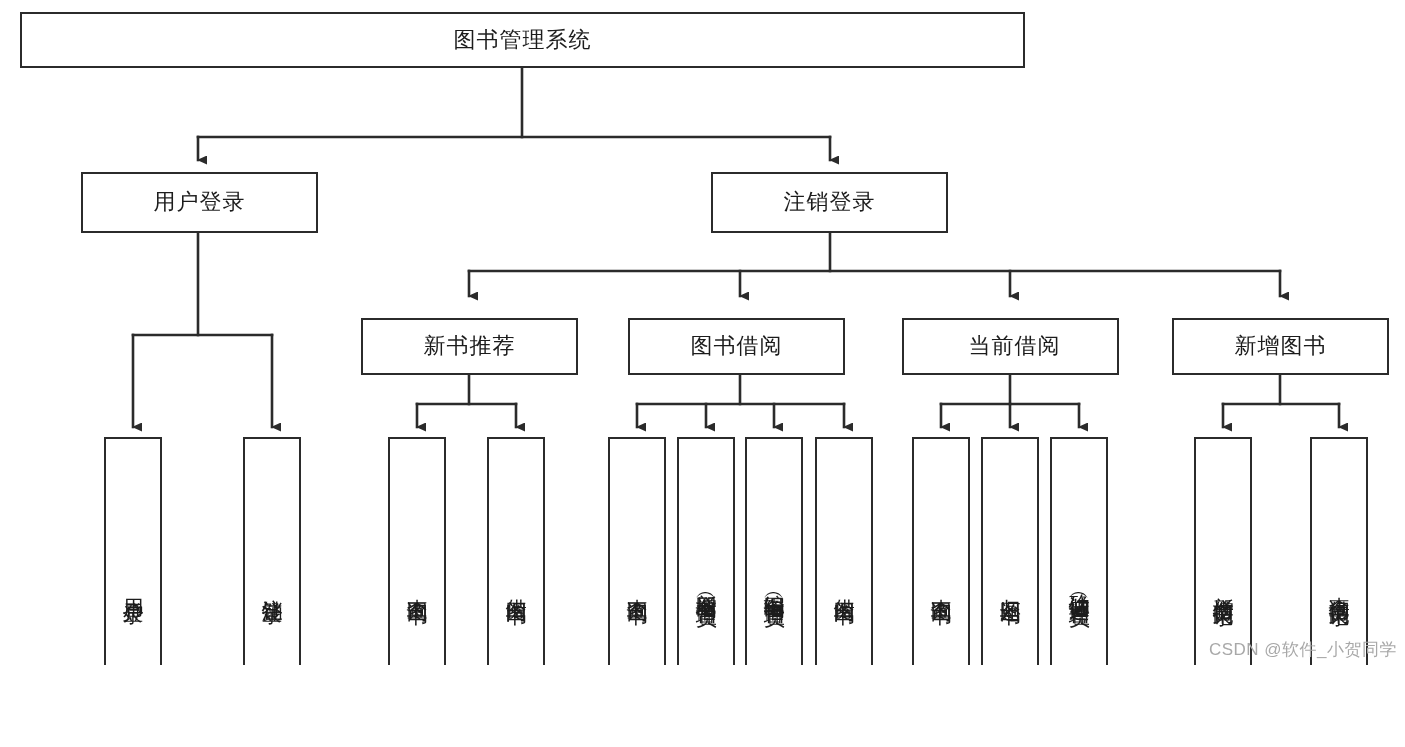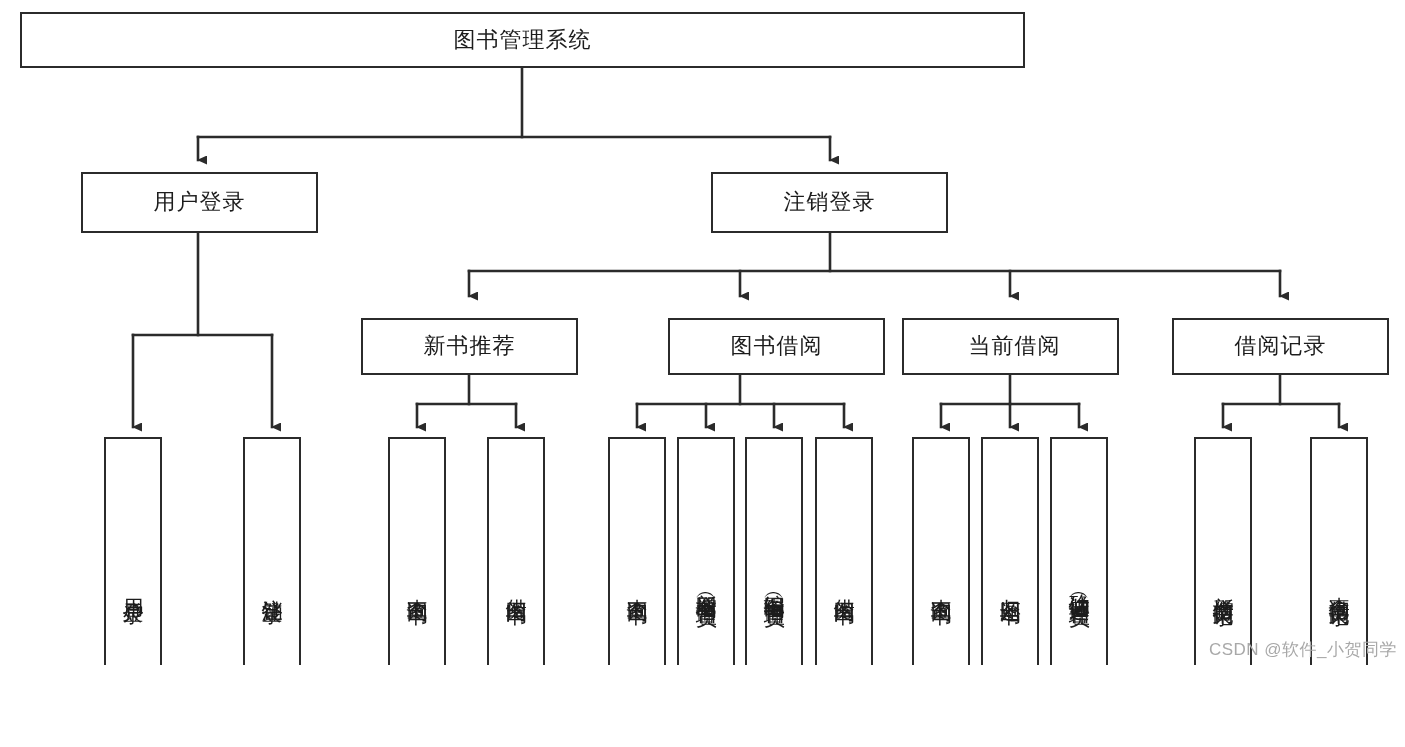--- a/index.html
+++ b/index.html
@@ -135,30 +135,30 @@
   </div>
 
   <div class="node node-h" style="left:711px; top:172px; width:237px; height:61px;">
     <span>注销登录</span>
   </div>
 
   <div class="node node-h" style="left:361px; top:318px; width:217px; height:57px;">
     <span>新书推荐</span>
   </div>
 
-  <div class="node node-h" style="left:668px; top:318px; width:217px; height:57px;">
+  <div class="node node-h" style="left:628px; top:318px; width:217px; height:57px;">
     <span>图书借阅</span>
   </div>
 
   <div class="node node-h" style="left:902px; top:318px; width:217px; height:57px;padding-left:8px;">
     <span>当前借阅</span>
   </div>
 
   <div class="node node-h" style="left:1172px; top:318px; width:217px; height:57px;">
-    <span>借阅记录</span>
+    <span>新增图书</span>
   </div>
 
   <div class="node node-v" style="left:104px; top:437px; width:58px; height:298px;">
     <span class="vtext">用户登录</span>
   </div>
   <div class="node node-v" style="left:243px; top:437px; width:58px; height:298px;">
     <span class="vtext">注销登录</span>
   </div>
 
   <div class="node node-v" style="left:388px; top:437px; width:58px; height:298px;">

